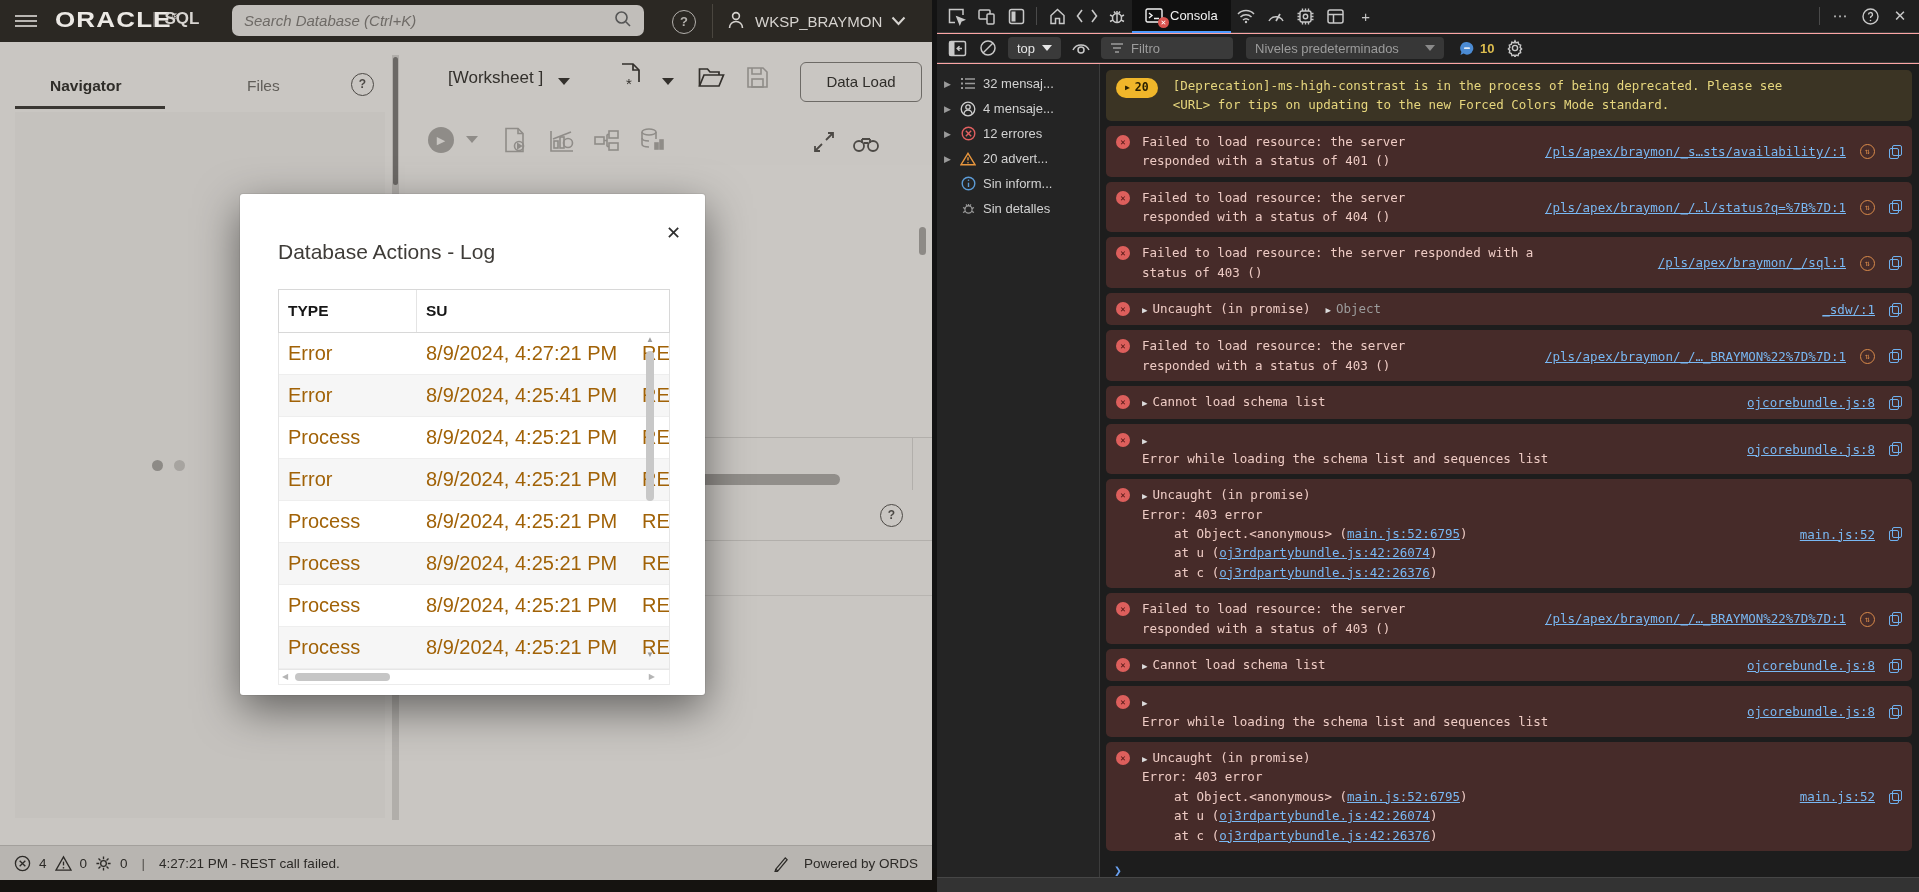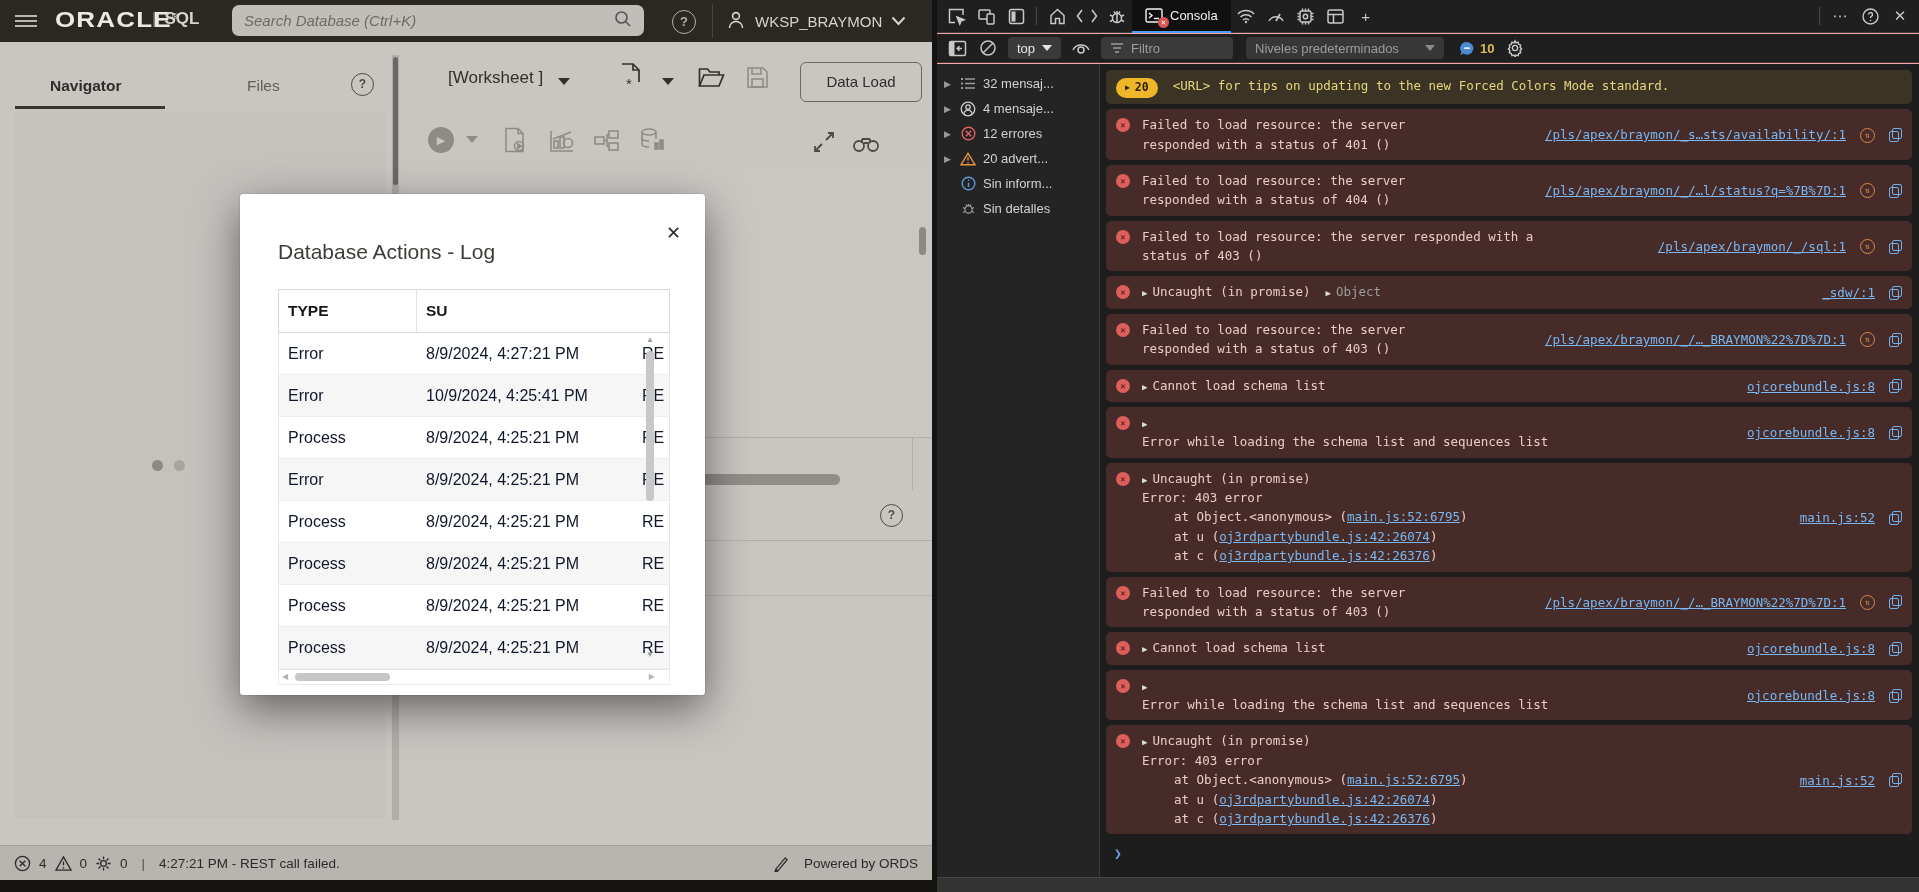--- a/index.html
+++ b/index.html
@@ -81,21 +81,21 @@
          box-shadow:0 14px 44px rgba(0,0,0,.5),0 0 0 1px rgba(0,0,0,.06);z-index:50;}
   .modal-close{position:absolute;right:24px;top:28px;font-size:18px;color:#2f2f2f;cursor:pointer;}
   .modal-title{position:absolute;left:38px;top:46px;font-size:21px;color:#3f3c38;}
   .log-table{position:absolute;left:38px;top:95px;width:392px;}
   .lt-head{display:grid;grid-template-columns:138px 216px 38px;height:44px;border:1px solid #d8d8d8;
            box-sizing:border-box;align-items:center;font-size:15.5px;font-weight:700;color:#161616;}
   .lt-head div{padding-left:9px;border-right:1px solid #e4e4e4;height:100%;display:flex;align-items:center;box-sizing:border-box;}
   .lt-head div:last-child{border-right:none;}
   .lt-body{border:1px solid #e6e6e6;border-top:none;position:relative;}
   .lt-row{display:grid;grid-template-columns:138px 216px 38px;height:41px;align-items:center;
-          font-size:16px;color:#0f172a;border-bottom:1px solid #eeeeee;background:#fff;}
+          font-size:20px;color:#a16207;border-bottom:1px solid #eeeeee;background:#fff;}
   .lt-row.odd{background:#f6f6f6;}
   .lt-row div{padding-left:9px;}
   .vscroll-m{position:absolute;right:14px;top:2px;width:10px;height:324px;}
   .vscroll-m .thumb{position:absolute;left:1px;top:16px;width:8px;height:150px;background:#c8c8c8;border-radius:4px;}
   .vscroll-m .ar{position:absolute;left:0;width:10px;font-size:8px;color:#9b9b9b;text-align:center;}
   .hscroll-m{position:relative;height:14px;border:1px solid #ececec;border-top:none;}
   .hscroll-m .thumb{position:absolute;left:16px;top:3px;width:95px;height:8px;background:#c6c6c6;border-radius:4px;}
   .hscroll-m .ar{position:absolute;top:2px;font-size:8px;color:#b5b5b5;}
   
   .dt{position:absolute;left:937px;top:0;width:982px;height:892px;background:#fca5a5;color:#c8c8c8;}
@@ -347,21 +347,21 @@
             <div>SU</div>
           </div>
         <div class="lt-body">
           <div class="lt-row">
               <div>Error</div>
               <div>8/9/2024, 4:27:21 PM</div>
               <div>RE</div>
             </div>
             <div class="lt-row odd">
               <div>Error</div>
-              <div>10/9/2024, 4:25:41 PM</div>
+              <div>8/9/2024, 4:25:41 PM</div>
               <div>RE</div>
             </div>
             <div class="lt-row">
               <div>Process</div>
               <div>8/9/2024, 4:25:21 PM</div>
               <div>RE</div>
             </div>
             <div class="lt-row odd">
               <div>Error</div>
               <div>8/9/2024, 4:25:21 PM</div>
@@ -610,20 +610,21 @@
             <span>Sin detalles</span>
           </div>
         </div>
       <div class="dt-console">
           <div class="msg warning">
             <div><span class="warn-badge">
                 <span class="wc">▶</span>
                 <span>20</span>
               </span></div>
             <div>
+              <div class="line"><span>[Deprecation]-ms-high-constrast is in the process of being deprecated. Please see</span></div>
               <div class="line"><span>&lt;URL&gt; for tips on updating to the new Forced Colors Mode standard.</span></div>
             </div>
           </div>
           <div class="msg error">
             <div class="err-ico">✕</div>
             <div>
               <div class="line"><span>Failed to load resource: the server</span></div>
               <div class="line"><span>responded with a status of 401 ()</span></div>
             </div>
             <div class="src-col">

